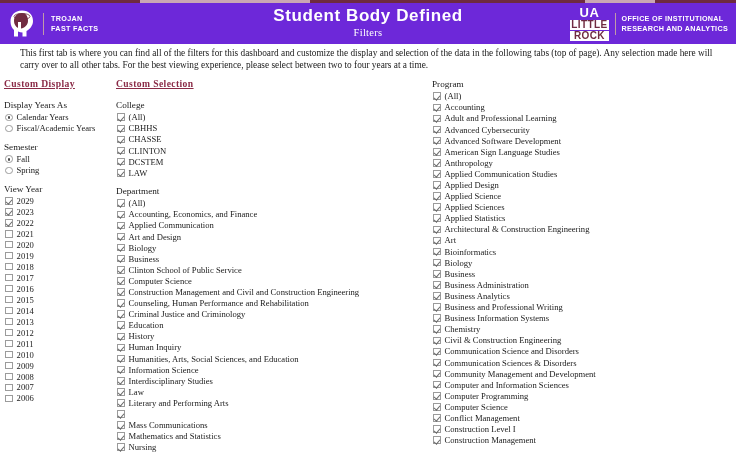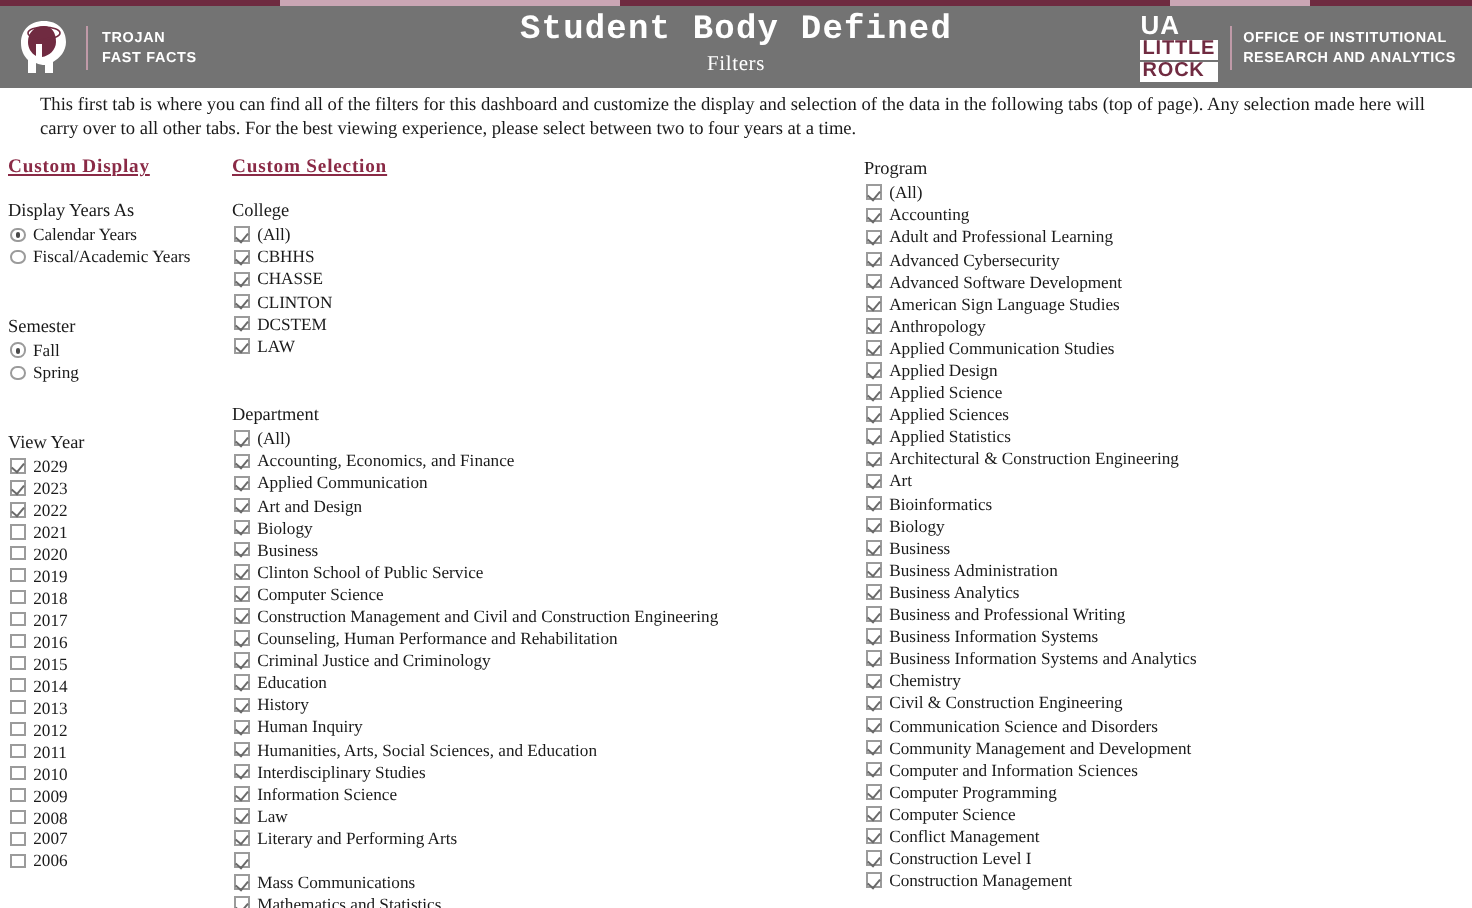--- a/index.html
+++ b/index.html
@@ -31,21 +31,21 @@
   }
   .top-strip .lighter2 {
     position: absolute;
     left: 585px;
     top: 0;
     width: 70px;
     height: 3px;
     background: #caa6b4;
   }
   .header {
-    background: #737373;
+    background: #6d28d9;
     height: 41px;
     display: flex;
     align-items: center;
     justify-content: space-between;
     padding: 0 8px;
     box-sizing: border-box;
     position: relative;
   }
   .brand-left {
     display: flex;
@@ -73,21 +73,21 @@
   }
   .title-block {
     position: absolute;
     left: 0;
     right: 0;
     top: 3px;
     text-align: center;
     pointer-events: none;
   }
   .main-title {
-    font-family: Liberation Mono, monospace;
+    font-family: Liberation Sans, sans-serif;
     color: #ffffff;
     font-size: 17px;
     font-weight: bold;
     letter-spacing: 0.6px;
     line-height: 20px;
   }
   .sub-title {
     font-family: "Liberation Serif", serif;
     color: #ffffff;
     font-size: 10.5px;
@@ -96,21 +96,21 @@
   }
   .brand-right {
     display: flex;
     align-items: center;
     gap: 6px;
     z-index: 2;
   }
   .ua-mark {
     font-family: "Liberation Sans", sans-serif;
     color: #ffffff;
-    text-align: left;
+    text-align: center;
     line-height: 1;
   }
   .ua-mark .ua {
     font-size: 13px;
     font-weight: bold;
     letter-spacing: 0.5px;
     display: block;
     position: relative;
   }
   .ua-mark .little,
@@ -160,21 +160,21 @@
     letter-spacing: 0.4px;
     margin-bottom: 5px;
     display: inline-block;
   }
   .group-label {
     font-size: 9.2px;
     color: #1a1a1a;
     margin-top: 6px;
     margin-bottom: 2px;
   }
-  .group-label.spaced { margin-top: 24px; }
+  .group-label.spaced { margin-top: 8px; }
 
   .opt-row {
     display: flex;
     align-items: center;
     gap: 4px;
     height: 10.6px;
     margin-bottom: 0.6px;
   }
   .opt-label {
     font-size: 8.6px;
@@ -474,25 +474,25 @@
         <div class="opt-row">
           <span class="cbox checked"></span>
           <span class="opt-label">Human Inquiry</span>
         </div>
         <div class="opt-row">
           <span class="cbox checked"></span>
           <span class="opt-label">Humanities, Arts, Social Sciences, and Education</span>
         </div>
         <div class="opt-row">
           <span class="cbox checked"></span>
+          <span class="opt-label">Information Science</span>
+        </div>
+        <div class="opt-row">
+          <span class="cbox checked"></span>
           <span class="opt-label">Interdisciplinary Studies</span>
-        </div>
-        <div class="opt-row">
-          <span class="cbox checked"></span>
-          <span class="opt-label">Information Science</span>
         </div>
         <div class="opt-row">
           <span class="cbox checked"></span>
           <span class="opt-label">Law</span>
         </div>
         <div class="opt-row">
           <span class="cbox checked"></span>
           <span class="opt-label">Literary and Performing Arts</span>
         </div>
         <div class="opt-row">
@@ -599,33 +599,33 @@
         <div class="opt-row">
           <span class="cbox checked"></span>
           <span class="opt-label">Business and Professional Writing</span>
         </div>
         <div class="opt-row">
           <span class="cbox checked"></span>
           <span class="opt-label">Business Information Systems</span>
         </div>
         <div class="opt-row">
           <span class="cbox checked"></span>
-          <span class="opt-label">Business Information Systems and Analytics</span>
-        </div>
-        <div class="opt-row">
-          <span class="cbox checked"></span>
           <span class="opt-label">Chemistry</span>
         </div>
         <div class="opt-row">
           <span class="cbox checked"></span>
           <span class="opt-label">Civil &amp; Construction Engineering</span>
         </div>
         <div class="opt-row">
           <span class="cbox checked"></span>
           <span class="opt-label">Communication Science and Disorders</span>
+        </div>
+        <div class="opt-row">
+          <span class="cbox checked"></span>
+          <span class="opt-label">Communication Sciences &amp; Disorders</span>
         </div>
         <div class="opt-row">
           <span class="cbox checked"></span>
           <span class="opt-label">Community Management and Development</span>
         </div>
         <div class="opt-row">
           <span class="cbox checked"></span>
           <span class="opt-label">Computer and Information Sciences</span>
         </div>
         <div class="opt-row">

